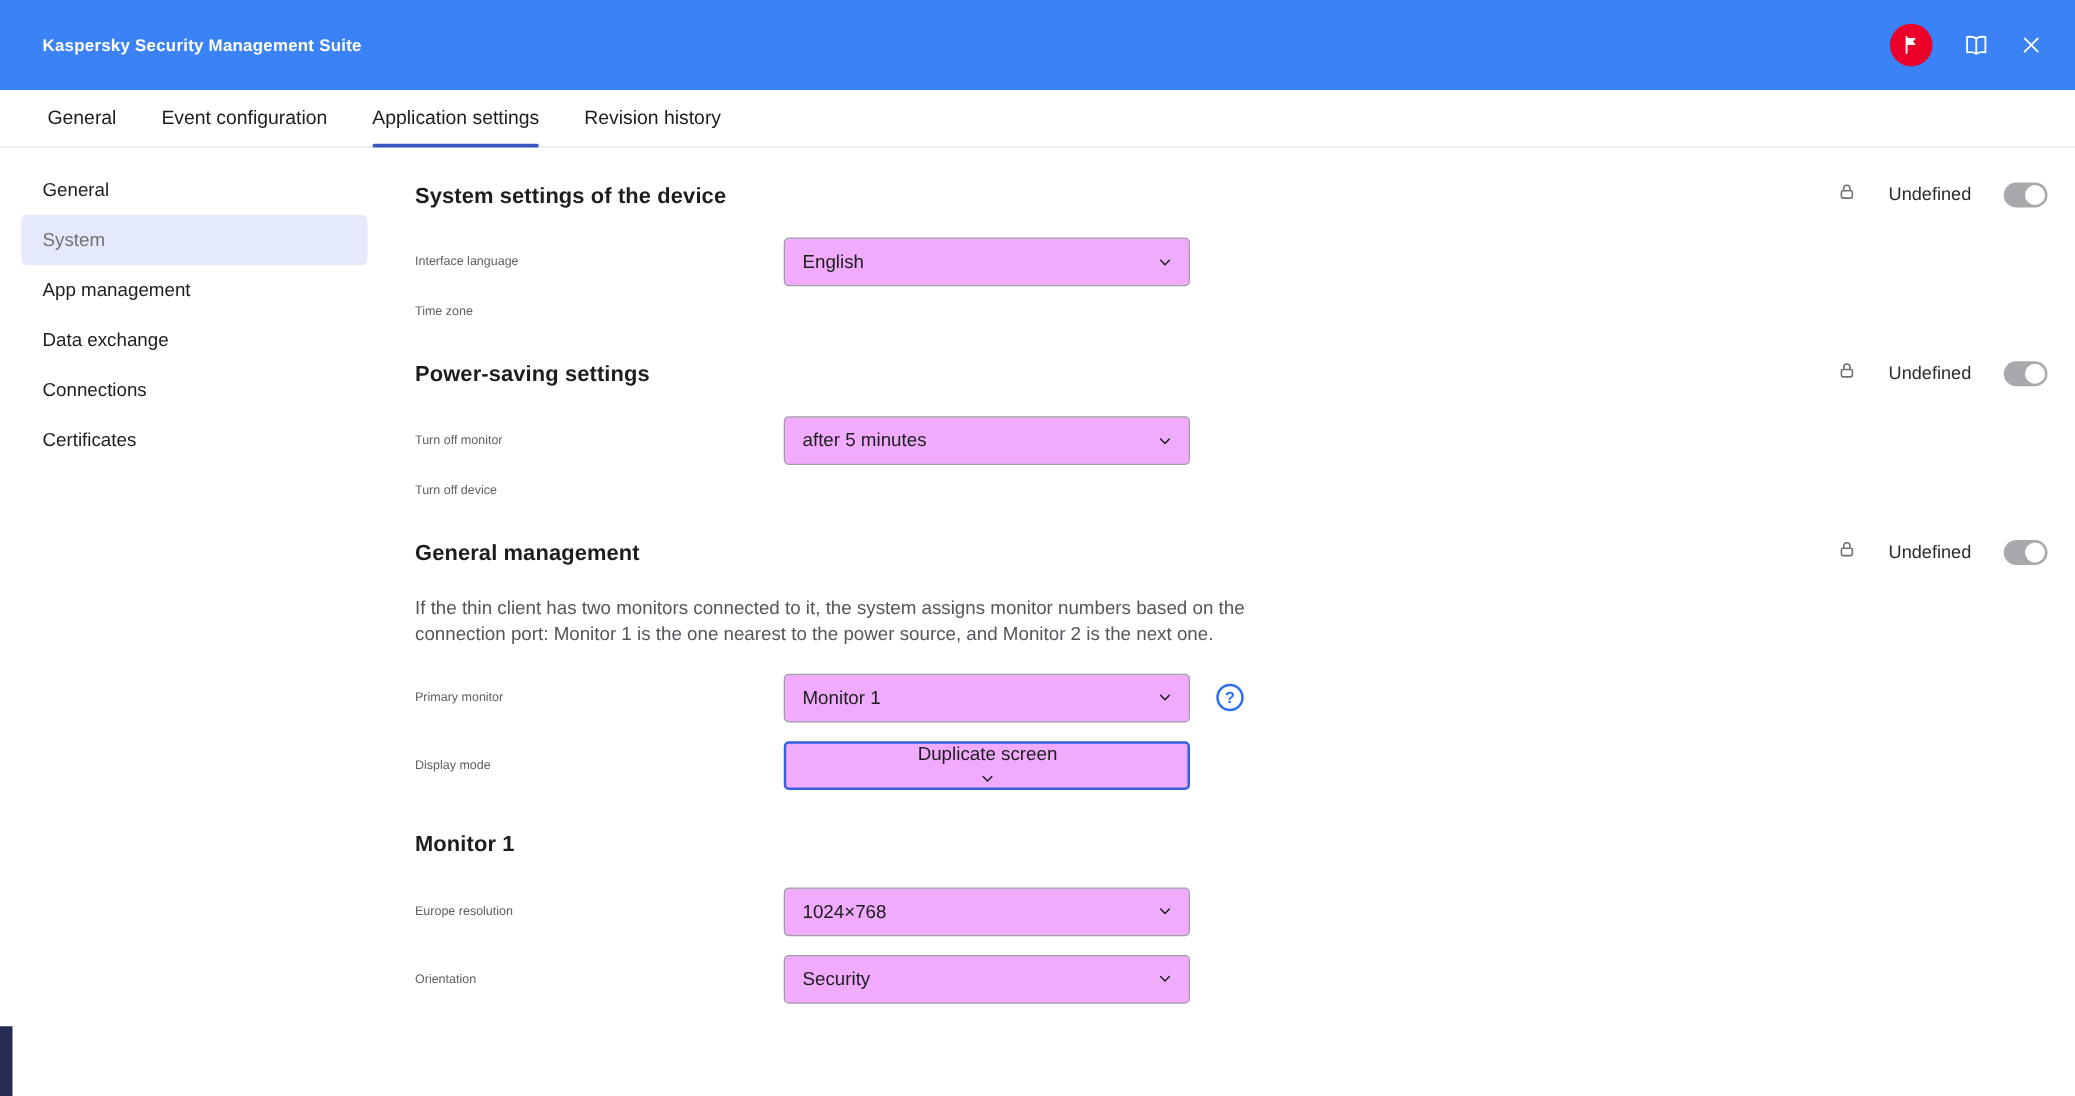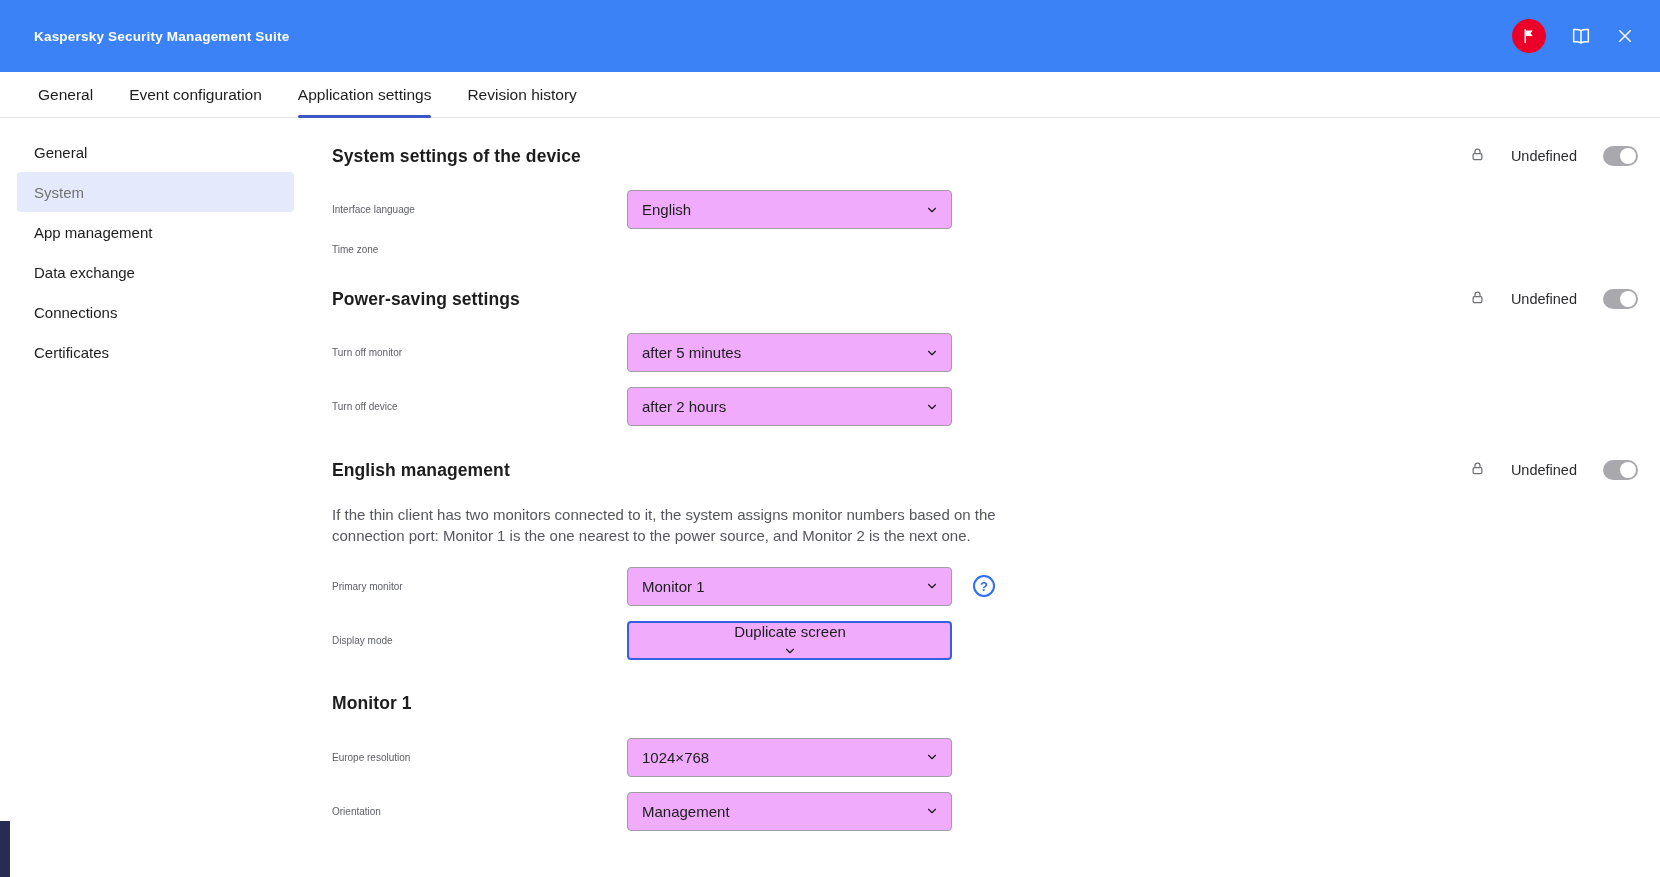--- a/index.html
+++ b/index.html
@@ -246,34 +246,26 @@
             <span>after 5 minutes</span>
             <span class="chev">
               <svg width="14" height="14" viewBox="0 0 24 24" fill="none" stroke="#1d1d1e" stroke-width="2" stroke-linecap="round" stroke-linejoin="round">
                   <path d="M6 9l6 6 6-6"></path>
                 </svg>
             </span>
           </div>
         </div>
         <div class="row">
           <div class="row-label">Turn off device</div>
-          <div class="dropdown">
-            <span>after 2 hours</span>
-            <span class="chev">
-              <svg width="14" height="14" viewBox="0 0 24 24" fill="none" stroke="#1d1d1e" stroke-width="2" stroke-linecap="round" stroke-linejoin="round">
-                  <path d="M6 9l6 6 6-6"></path>
-                </svg>
-            </span>
-          </div>
         </div>
       </section>
 
       <section class="section">
         <div class="section-head">
-          <h2>English management</h2>
+          <h2>General management</h2>
           <div class="lock-area">
             <span>
               <svg width="15" height="15" viewBox="0 0 24 24" fill="none" stroke="#6f7075" stroke-width="2" stroke-linejoin="round">
                 <rect x="5" y="10.5" width="14" height="9.5" rx="2"></rect>
                 <path d="M8 10.5V7.5a4 4 0 0 1 8 0v3"></path>
               </svg>
             </span>
             <span class="lock-label">Undefined</span>
             <span class="toggle">
                 <span class="knob"></span>
@@ -322,21 +314,21 @@
             <span class="chev">
               <svg width="14" height="14" viewBox="0 0 24 24" fill="none" stroke="#1d1d1e" stroke-width="2" stroke-linecap="round" stroke-linejoin="round">
                   <path d="M6 9l6 6 6-6"></path>
                 </svg>
             </span>
           </div>
         </div>
         <div class="row">
           <div class="row-label">Orientation</div>
           <div class="dropdown">
-            <span>Management</span>
+            <span>Security</span>
             <span class="chev">
               <svg width="14" height="14" viewBox="0 0 24 24" fill="none" stroke="#1d1d1e" stroke-width="2" stroke-linecap="round" stroke-linejoin="round">
                   <path d="M6 9l6 6 6-6"></path>
                 </svg>
             </span>
           </div>
         </div>
       </section>
 
     </main>

